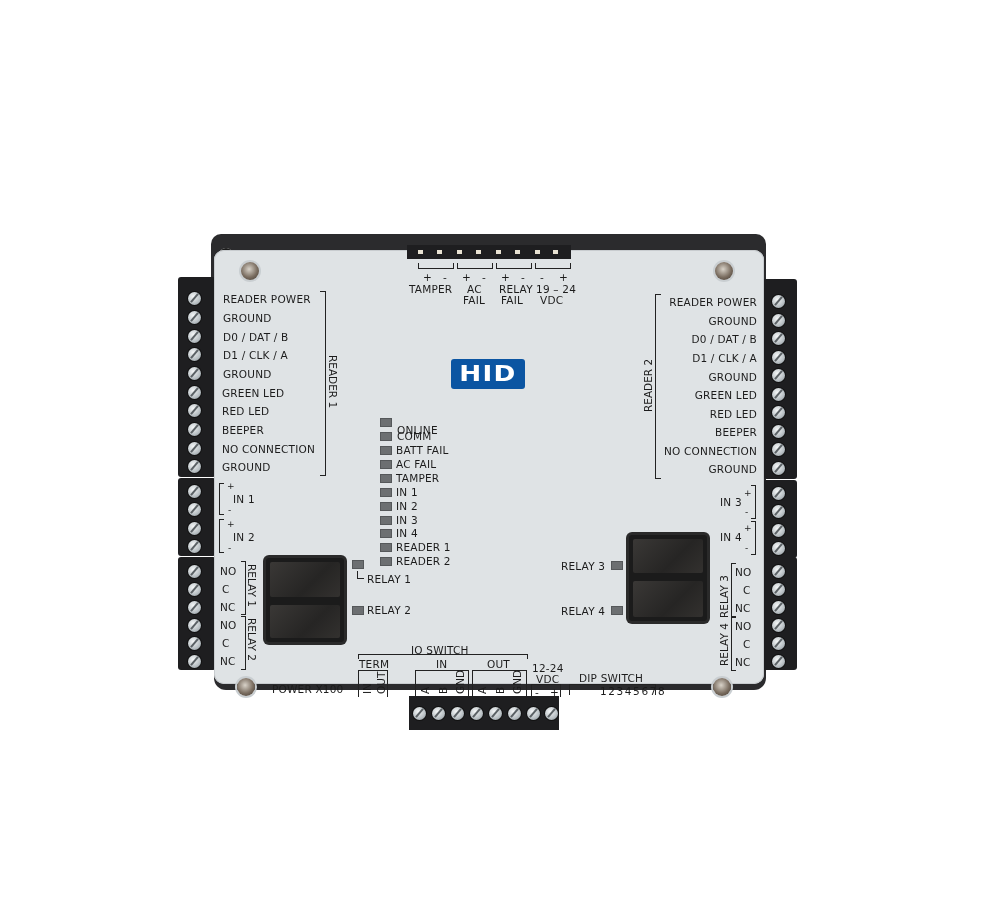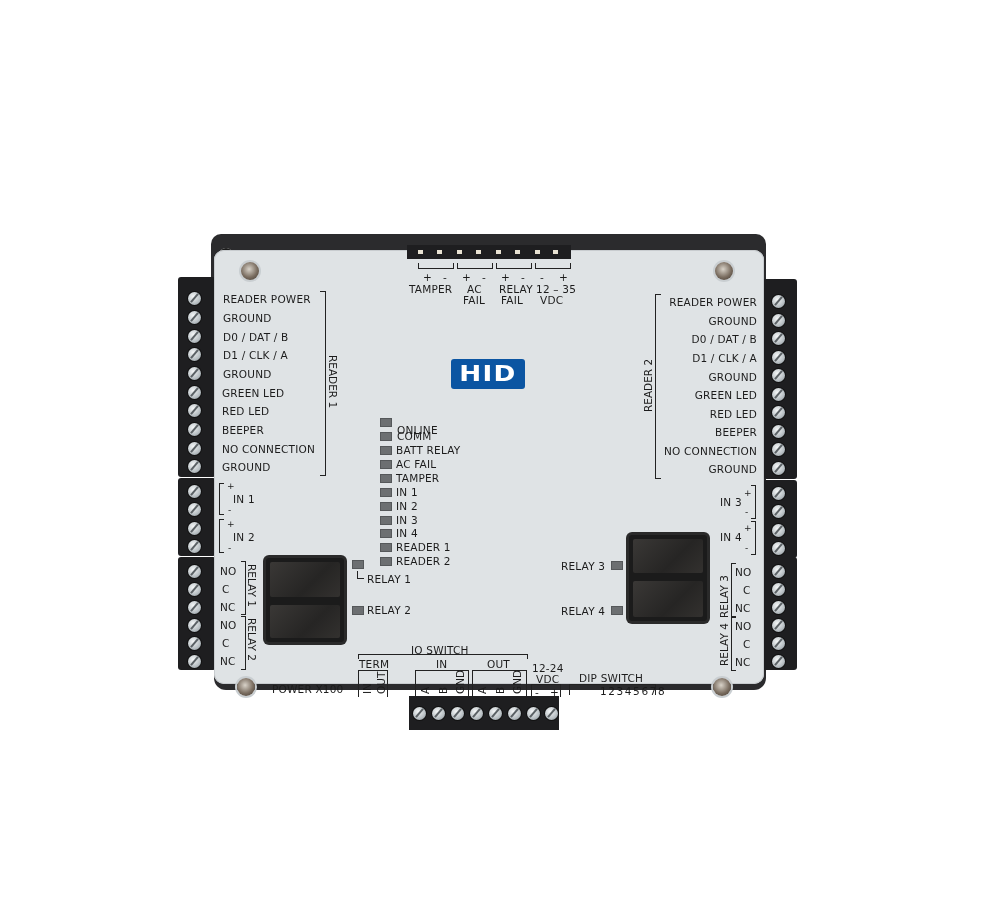--- a/index.html
+++ b/index.html
@@ -114,21 +114,21 @@
   <span class="lbl" style="left:501px;top:271px;">+</span>
   <span class="lbl" style="left:521px;top:271px;">-</span>
   <span class="lbl" style="left:540px;top:271px;">-</span>
   <span class="lbl" style="left:559px;top:271px;">+</span>
 
   <span class="lbl" style="left:409px;top:283px;">TAMPER</span>
   <span class="lbl" style="left:467px;top:283px;">AC</span>
   <span class="lbl" style="left:463px;top:294px;">FAIL</span>
   <span class="lbl" style="left:499px;top:283px;">RELAY</span>
   <span class="lbl" style="left:501px;top:294px;">FAIL</span>
-  <span class="lbl" style="left:536px;top:283px;">12 – 35</span>
+  <span class="lbl" style="left:536px;top:283px;">19 – 24</span>
   <span class="lbl" style="left:540px;top:294px;">VDC</span>
 </div>
 
 <div class="hid"><span>HID</span></div>
 
 <div>
   <span class="lbl" style="left:223px;top:293px;">READER POWER</span>
   <span class="lbl" style="left:223px;top:312px;">GROUND</span>
   <span class="lbl" style="left:223px;top:331px;">D0 / DAT / B</span>
   <span class="lbl" style="left:223px;top:349px;">D1 / CLK / A</span>
@@ -156,21 +156,21 @@
   <div class="bracket" style="left:655px;top:294px;width:5px;height:183px;border-right:none;"></div>
   <span class="vlbl" style="left:642px;top:412px;transform:rotate(-90deg);">READER 2</span>
 </div>
 
 <div>
   <div class="led" style="left:380px;top:418px;"></div>
   <span class="lbl" style="left:397px;top:424px;">ONLINE</span>
   <div class="led" style="left:380px;top:432px;"></div>
   <span class="lbl" style="left:397px;top:430px;">COMM</span>
   <div class="led" style="left:380px;top:446px;"></div>
-  <span class="lbl" style="left:396px;top:444px;">BATT RELAY</span>
+  <span class="lbl" style="left:396px;top:444px;">BATT FAIL</span>
   <div class="led" style="left:380px;top:460px;"></div>
   <span class="lbl" style="left:396px;top:458px;">AC FAIL</span>
   <div class="led" style="left:380px;top:474px;"></div>
   <span class="lbl" style="left:396px;top:472px;">TAMPER</span>
   <div class="led" style="left:380px;top:488px;"></div>
   <span class="lbl" style="left:396px;top:486px;">IN 1</span>
   <div class="led" style="left:380px;top:502px;"></div>
   <span class="lbl" style="left:396px;top:500px;">IN 2</span>
   <div class="led" style="left:380px;top:516px;"></div>
   <span class="lbl" style="left:396px;top:514px;">IN 3</span>

